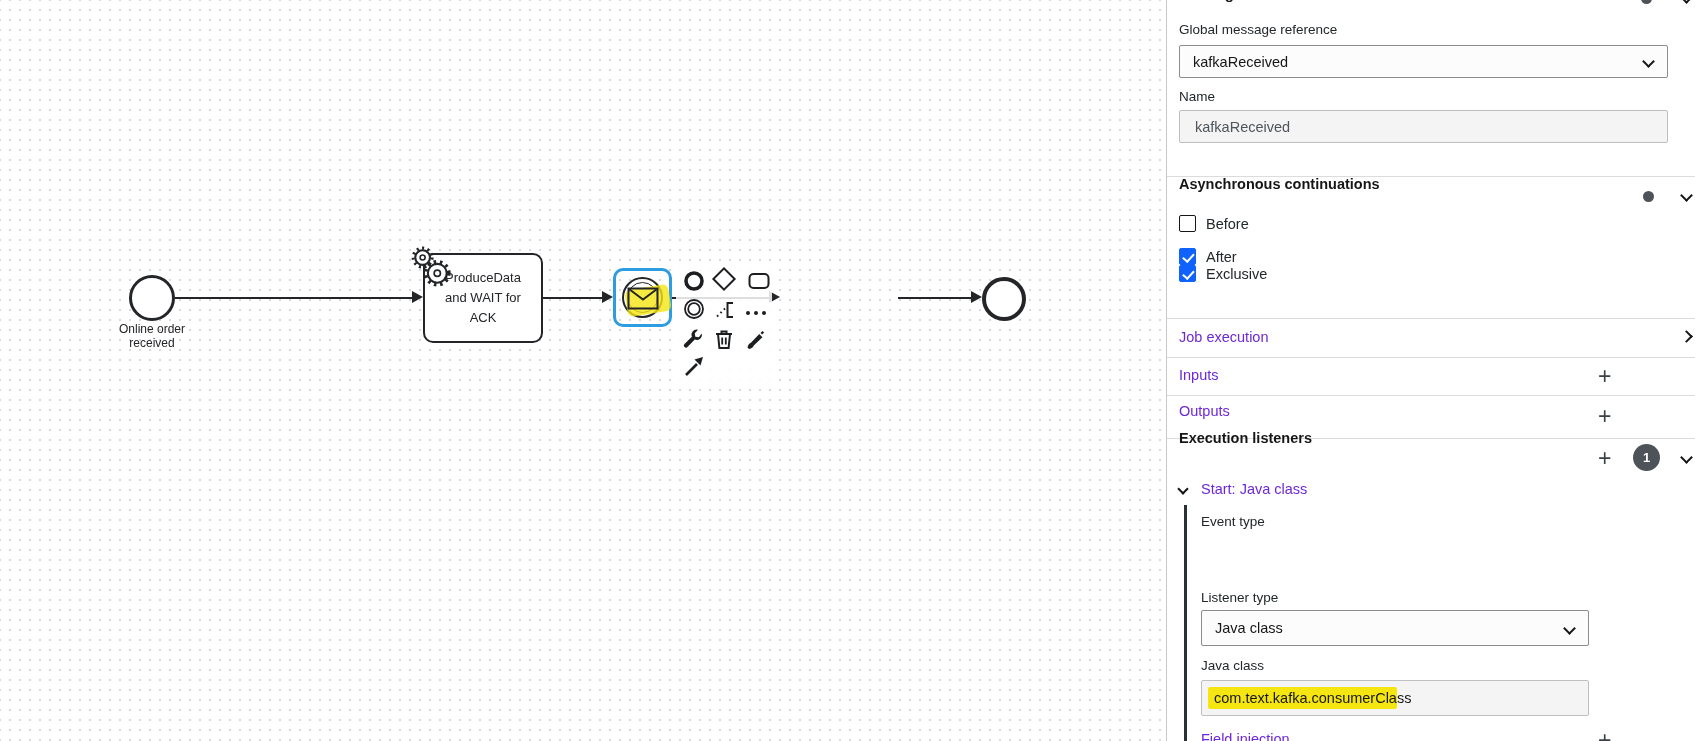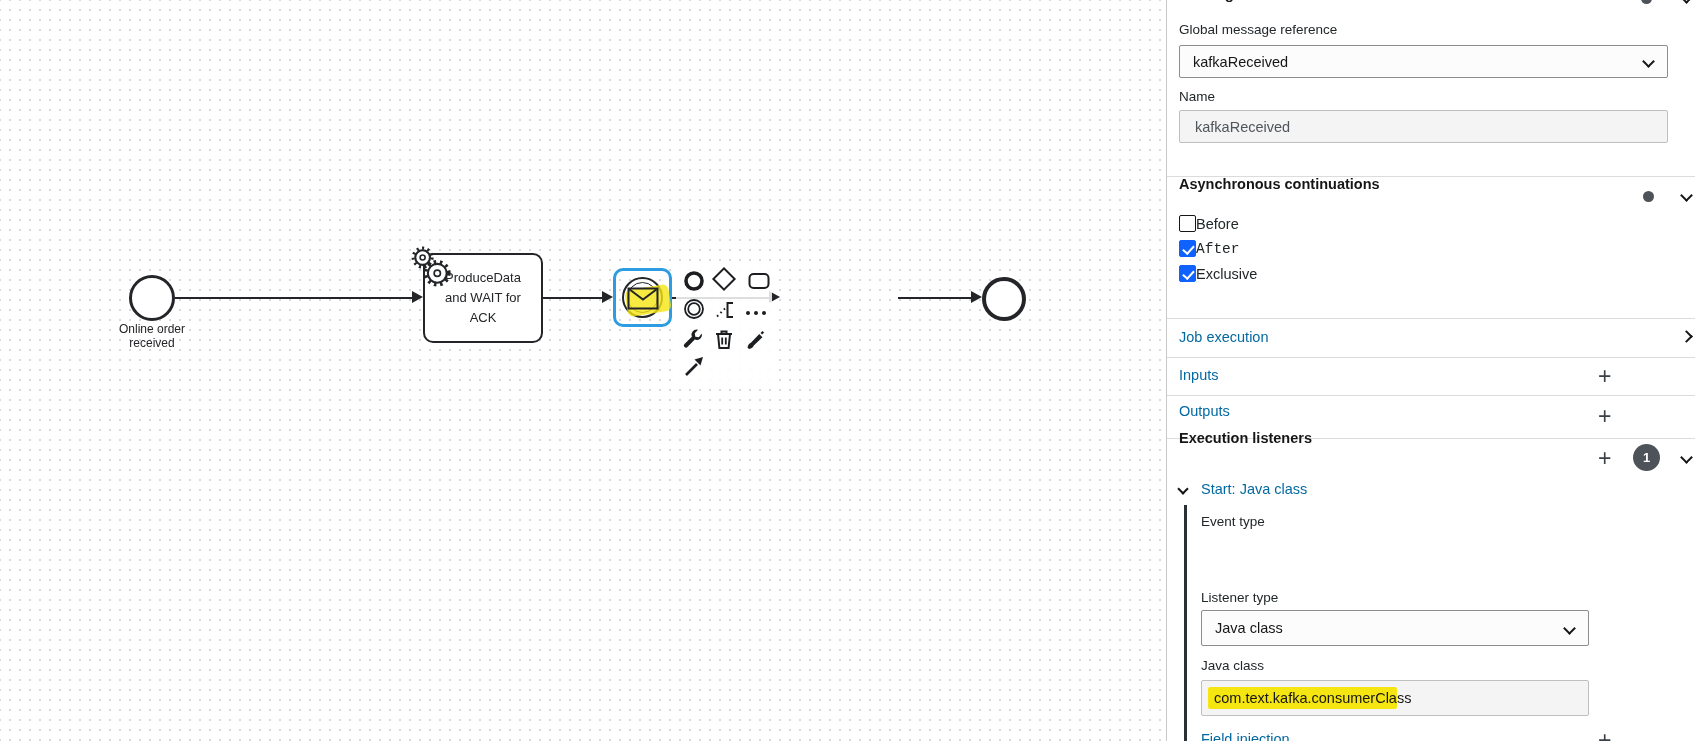--- a/index.html
+++ b/index.html
@@ -52,21 +52,21 @@
   .dots3 { display:flex; gap:3.5px; }
   .dots3 i { width:4.5px; height:4.5px; border-radius:50%; background:#1c1e21; }
 
   
   .props { position:absolute; left:1166px; top:0; width:529px; height:741px;
     background:#fff; border-left:1px solid #c9c9c9; font-size:14px; }
   .hr { position:absolute; left:0; right:0; height:1px; background:#dcdcdc; }
   .p-label { position:absolute; left:12px; font-size:13.5px; color:#22272a; }
   .p-label.ind { left:34px; }
   .sec-title { position:absolute; left:12px; font-size:14.5px; font-weight:bold; color:#161616; }
-  .row-title { position:absolute; left:12px; font-size:14.5px; color:#0369a1; }
+  .row-title { position:absolute; left:12px; font-size:14.5px; color:#6d28d9; }
 
   .sel { position:absolute; left:12px; width:489px; height:33px; background:#fcfcfc;
     border:1px solid #8d8d8d; border-radius:2px; font-size:14.5px; color:#161616;
     display:flex; align-items:center; padding-left:13px; cursor:pointer; }
   .sel.nested { left:34px; width:388px; height:36px; }
   .sel .chev { position:absolute; right:14px; top:11px; }
   .sel.nested .chev { top:13px; }
 
   .txt-input { position:absolute; left:12px; width:489px; height:33px; background:#f4f4f4;
     border:1px solid #bfbfbf; border-radius:2px; font-size:14.5px; color:#50555b;
@@ -80,21 +80,21 @@
   .chev.right { transform:rotate(-45deg); }
   .chev.abs-ic { position:absolute; }
 
   .dot-ic { position:absolute; width:11px; height:11px; border-radius:50%; background:#4d5358; }
   .plus-ic { position:absolute; font-size:23px; font-weight:400; color:#3b4045;
     line-height:20px; cursor:pointer; }
   .badge { position:absolute; width:27px; height:27px; border-radius:50%; background:#4d5358;
     color:#fff; font-size:13px; font-weight:bold; display:flex; align-items:center;
     justify-content:center; }
 
-  .cb-row { position:absolute; left:12px; display:flex; align-items:center; gap:0; }
+  .cb-row { position:absolute; left:12px; display:flex; align-items:center; gap:10px; }
   .cbx { width:17px; height:17px; border:1.5px solid #161616; border-radius:2px;
     background:#fff; position:relative; cursor:pointer; flex:none; }
   .cbx.on { background:#0f62fe; border-color:#0f62fe; }
   .cbx.on::after { content:""; position:absolute; left:5px; top:1.5px; width:4.5px; height:9px;
     border-right:2px solid #fff; border-bottom:2px solid #fff; transform:rotate(42deg); }
   .cb-label { font-size:14.5px; color:#22272a; }
 
   .group-bar { position:absolute; left:17px; top:505px; bottom:0; width:3px; background:#2b3034; }
 
   .hl-marker { background:#f5e511; padding:3px 13px 3px 6px; border-radius:2px;
@@ -238,21 +238,21 @@
   <div class="hr" style="top:176px;"></div>
 
   <div class="sec-title" style="top:176px;">Asynchronous continuations</div>
   <div class="dot-ic" style="left:476px; top:191px;"></div>
   <span class="chev abs-ic" style="left:515px; top:191px;"></span>
 
   <div class="cb-row" style="top:215px;">
     <span class="cbx"></span>
     <span class="cb-label">Before</span>
   </div>
-  <div class="cb-row" style="top:240px;font-family:Liberation Mono, monospace;">
+  <div class="cb-row" style="top:248px;">
     <span class="cbx on"></span>
     <span class="cb-label">After</span>
   </div>
   <div class="cb-row" style="top:265px;">
     <span class="cbx on"></span>
     <span class="cb-label">Exclusive</span>
   </div>
 
   <div class="hr" style="top:318px;"></div>
 

